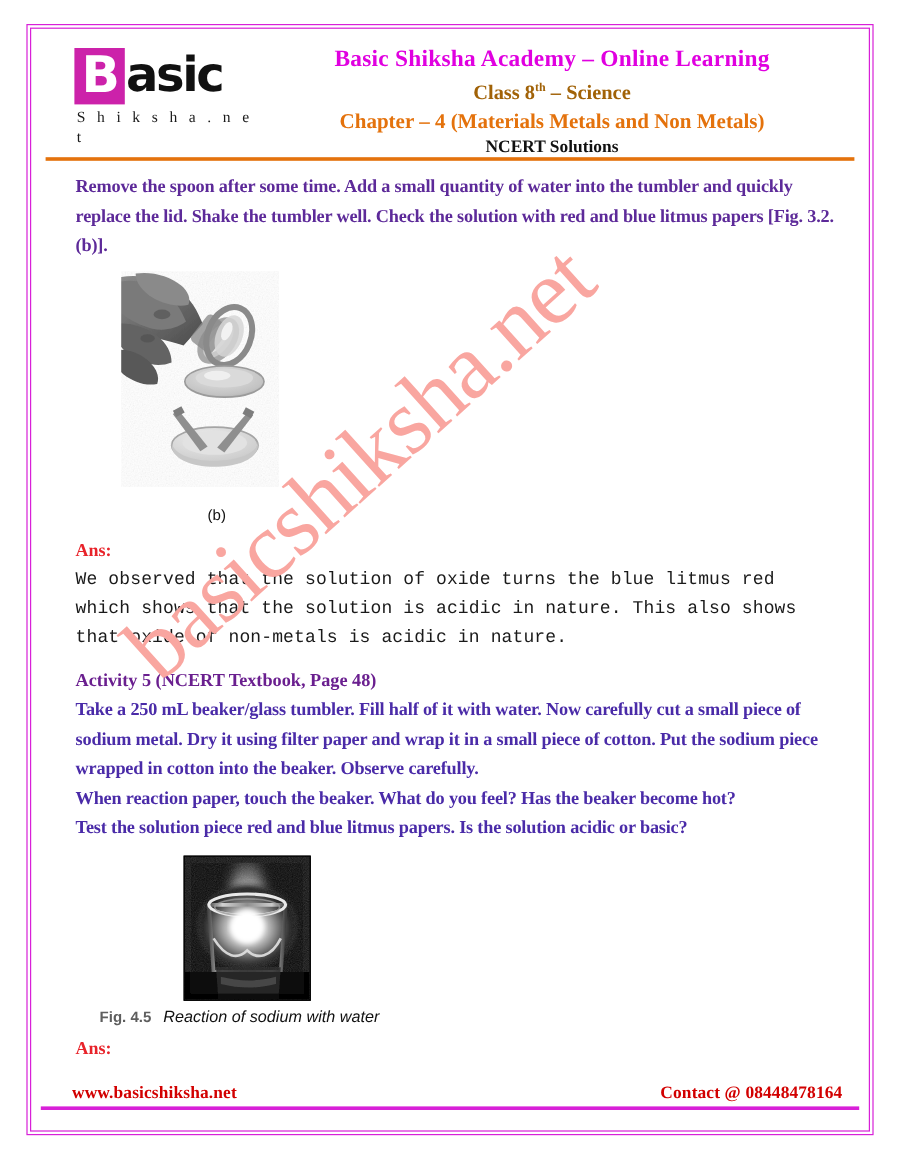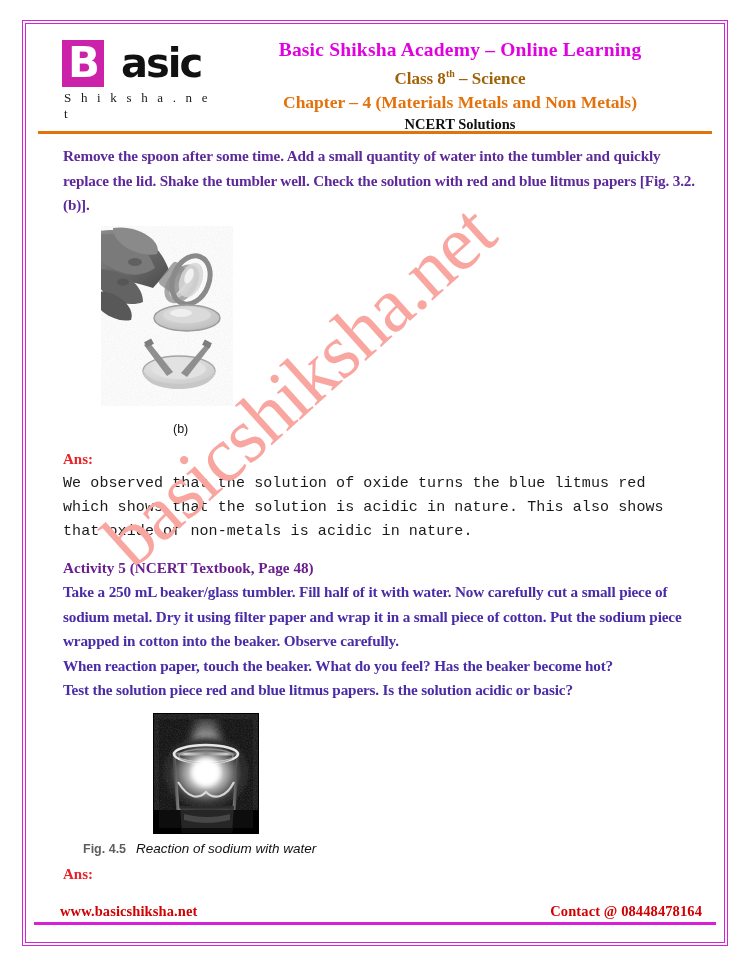--- a/index.html
+++ b/index.html
@@ -64,21 +64,21 @@
     padding: 2px 5px 3px 6px;
     letter-spacing: -1px;
   }
   #logo-asic {
     color: #111111;
     font-family: "DejaVu Sans", sans-serif;
     font-weight: bold;
     font-size: 40px;
     line-height: 40px;
     letter-spacing: -2px;
-    margin-left: 17px;
+    margin-left: 1px;
   }
   #logo-domain {
     color: #1a1a1a;
     font-family: "Liberation Serif", serif;
     font-size: 13px;
     letter-spacing: 3.2px;
     margin-top: 4px;
     margin-left: 2px;
   }
   #header-titles {

